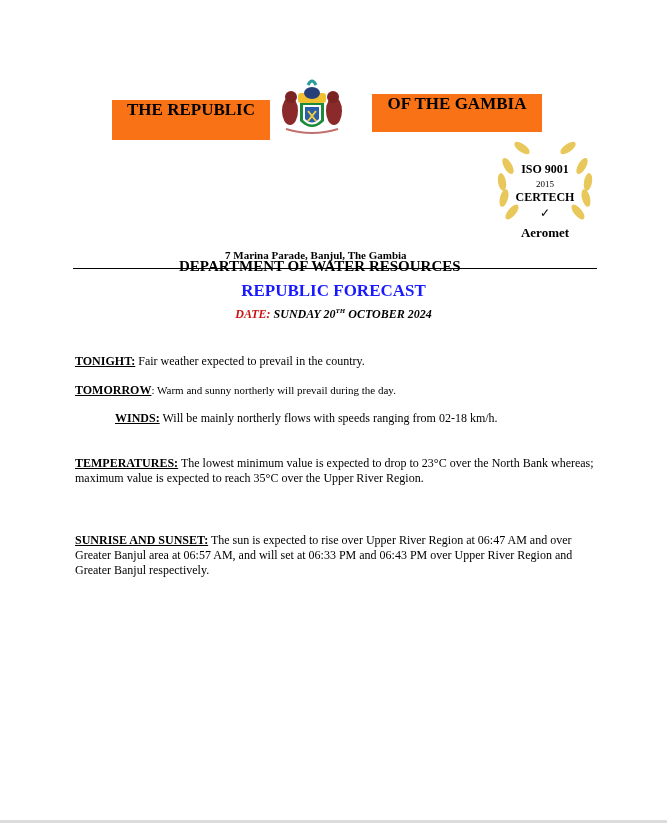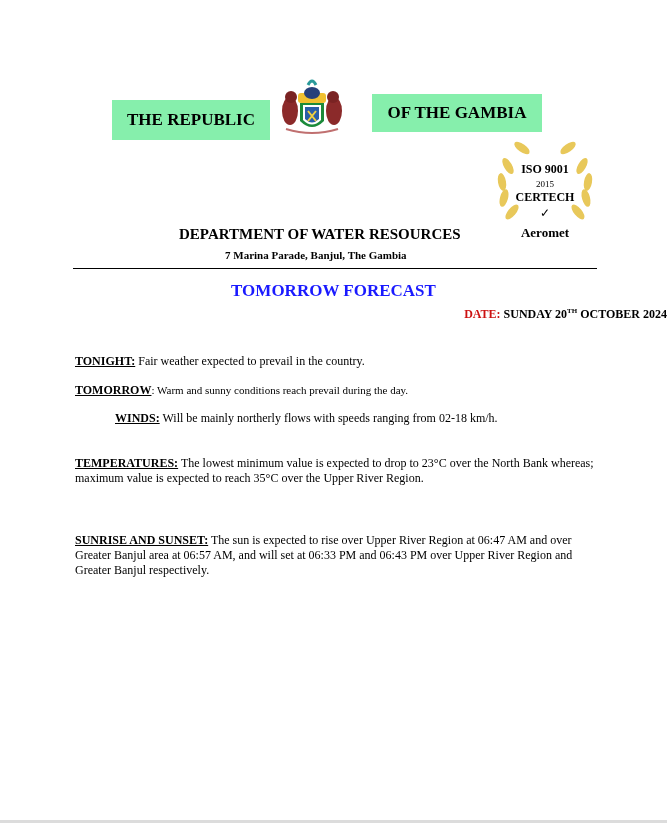--- a/index.html
+++ b/index.html
@@ -1,30 +1,30 @@
 <!DOCTYPE html>
 <html><head>
   <meta charset="utf-8">
   <style>
     html, body { margin: 0; padding: 0; background: #ffffff; }
     body { width: 667px; height: 823px; position: relative; overflow: hidden; font-family: "Liberation Serif", serif; color: #000; }
     .abs { position: absolute; }
-    .hdr-box { background: #86efac; font-weight: bold; font-size: 17px; display: flex; align-items: center; justify-content: center; }
+    .hdr-box { background: #f97316; font-weight: bold; font-size: 17px; display: flex; justify-content: center; }
     #republic { left: 112px; top: 100px; width: 158px; height: 40px; }
     #gambia { left: 372px; top: 94px; width: 170px; height: 38px; }
     #coat { left: 280px; top: 77px; width: 64px; height: 62px; }
     #iso { left: 494px; top: 136px; width: 102px; height: 106px; text-decoration: underline; }
     .iso-t { position: absolute; left: 0; width: 102px; text-align: center; font-family: "Liberation Serif", serif; }
     #dept { left: 0; width: 667px; top: 226px; text-align: left; }
-    #dept span { position: absolute; left: 179px; font-weight: bold; font-size: 15px; }
+    #dept span { position: absolute; left: 179px; font-weight: bold; font-size: 15px; margin-top: 32px; }
     #addr { left: 0; top: 249px; width: 667px; text-align: left; }
     #addr span { position: absolute; left: 225px; font-weight: bold; font-size: 11px; }
     #rule { left: 73px; top: 268px; width: 524px; height: 1px; background: #000; }
     #title { left: 0; width: 667px; top: 281px; text-align: center; color: #1a1aff; font-weight: bold; font-size: 17px; }
-    #date { left: 0; width: 667px; top: 307px; text-align: right; font-weight: bold; font-size: 12px; }
+    #date { left: 0; width: 667px; top: 307px; text-align: center; font-weight: bold; font-size: 12px; font-style: italic; }
     #date .lbl { color: #cc1111; }
     #date sup { font-size: 7px; vertical-align: 5px; }
     .para { left: 75px; width: 520px; font-size: 12px; line-height: 15px; }
     .para b { font-weight: bold; text-decoration: underline; }
     #p-tonight { top: 354px; }
     #p-tomorrow { top: 383px; }
     #p-tomorrow .txt { font-size: 11px; }
     #p-winds { top: 411px; margin-left: 40px; }
     #p-temps { top: 456px; }
     #p-sun { top: 533px; }
@@ -81,22 +81,22 @@
 </div>
 
 <div class="abs" id="dept">
     <span>DEPARTMENT OF WATER RESOURCES</span>
   </div>
 <div class="abs" id="addr">
     <span>7 Marina Parade, Banjul, The Gambia</span>
   </div>
 <div class="abs" id="rule"></div>
 
-<div class="abs" id="title">TOMORROW FORECAST</div>
+<div class="abs" id="title">REPUBLIC FORECAST</div>
 <div class="abs" id="date"><span class="lbl">DATE:</span> <span>SUNDAY 20</span><sup>TH</sup><span> OCTOBER 2024</span></div>
 
 <div class="abs para" id="p-tonight"><b>TONIGHT:</b><span> Fair weather expected to prevail in the country.</span></div>
-<div class="abs para" id="p-tomorrow"><b>TOMORROW</b><span class="txt">: Warm and sunny conditions reach prevail during the day.</span></div>
+<div class="abs para" id="p-tomorrow"><b>TOMORROW</b><span class="txt">: Warm and sunny northerly will prevail during the day.</span></div>
 <div class="abs para" id="p-winds"><b>WINDS:</b><span> Will be mainly northerly flows with speeds ranging from 02-18 km/h.</span></div>
 <div class="abs para" id="p-temps"><b>TEMPERATURES:</b><span> The lowest minimum value is expected to drop to 23°C over the North Bank whereas; maximum value is expected to reach 35°C over the Upper River Region.</span></div>
 <div class="abs para" id="p-sun"><b>SUNRISE AND SUNSET:</b><span> The sun is expected to rise over Upper River Region at 06:47 AM and over Greater Banjul area at 06:57 AM, and will set at 06:33 PM and 06:43 PM over Upper River Region and Greater Banjul respectively.</span></div>
 
 <div class="abs" id="bottom-line"></div>
 
 </body></html>

